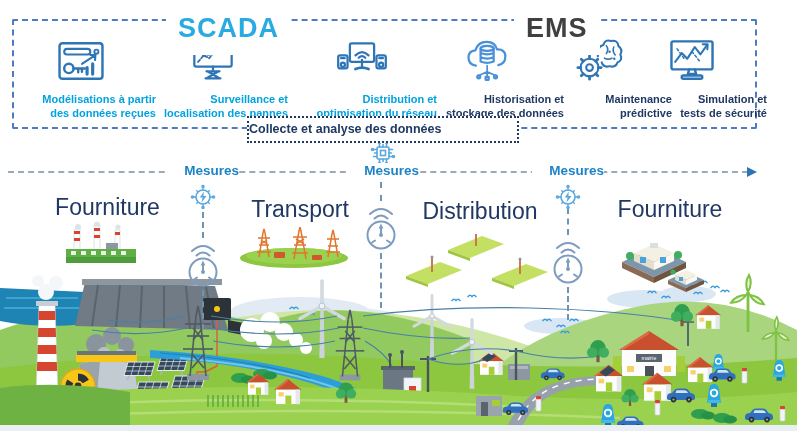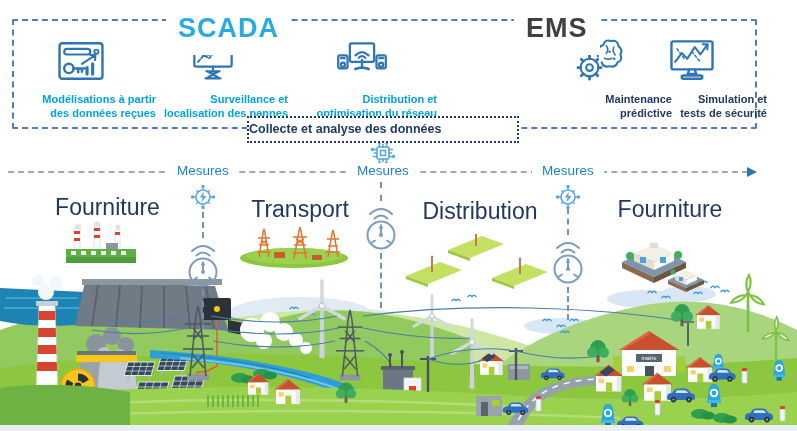--- a/index.html
+++ b/index.html
@@ -17,22 +17,22 @@
   .feature{top:31px;width:150px;text-align:right;z-index:3;}
   .feature .fi{height:58px;display:flex;align-items:flex-end;justify-content:center;}
   .feature .flabel{margin-top:3px;font-size:11px;font-weight:700;line-height:1.3;}
   .scada-text{color:#00a3e0;} .ems-text{color:#1f3864;}
   #banner{left:247px;top:116px;width:268px;height:23px;background:#fff;border:2px dotted #1f3864;
     color:#1f3864;font-size:12.5px;font-weight:700;text-align:left;line-height:23px;z-index:5;}
   
   #measure-line{left:8px;top:171px;width:740px;border-top:2px dashed #9aaab8;z-index:1;}
   #measure-arrowhead{left:747px;top:167px;width:0;height:0;border-left:10px solid #2e75b6;
     border-top:5px solid transparent;border-bottom:5px solid transparent;z-index:2;}
-  .measure-label{top:163px;width:72px;text-align:center;background:#fff;color:#1d83c9;
-    font-size:13.5px;font-weight:400;z-index:4;}
+  .measure-label{top:163px;width:72px;text-align:right;background:#fff;color:#1d83c9;
+    font-size:13.5px;font-weight:700;z-index:4;}
   .vdash{width:0;border-left:2px dashed #6e93b5;z-index:2;}
   .stage-label{color:#203864;font-size:23px;text-align:center;z-index:3;}
   .mini{z-index:3;}
 </style>
 </head>
 <body>
 
 <div id="stage">
 
   <div class="abs" id="system-box"></div>
@@ -91,20 +91,37 @@
           <circle cx="50.5" cy="34" r="2.2"></circle>
           <path d="M48.5,27 H52.5"></path>
       </svg>
     </div>
     <div class="flabel scada-text">
       <div>Distribution et</div>
       <div>optimisation du réseau</div>
     </div>
   </div>
 
+  <div class="abs feature" style="left:414px">
+    <div class="fi">
+      <svg width="56" height="56" viewBox="0 0 60 60" fill="none" stroke="#4a90d9" stroke-width="2.4" stroke-linecap="round" stroke-linejoin="round">
+        <path d="M16,35 Q8,34 8,26 Q8,19 15.5,18.5 Q18,9.5 27.5,9.5 Q36.5,9.5 38.5,17.5 Q47,17 47.5,24.5 Q48,32.5 40,34.5"></path>
+        <ellipse cx="28" cy="16.5" rx="7" ry="2.6"></ellipse>
+        <path d="M21,16.5 V30.5 M35,16.5 V30.5 M21,21.5 Q28,24.5 35,21.5 M21,26 Q28,29 35,26 M21,30.5 Q28,33.5 35,30.5"></path>
+        <path d="M28,35 V41.5 M28,41.5 L19,45.5 M28,41.5 L37,45.5 M28,41.5 V47" stroke-width="1.8"></path>
+        <circle cx="19" cy="47" r="1.6"></circle>
+          <rect x="26.4" y="47" width="3.2" height="3.2"></rect>
+          <circle cx="37" cy="47" r="1.6"></circle>
+      </svg>
+    </div>
+    <div class="flabel ems-text">
+      <div>Historisation et</div>
+      <div>stockage des données</div>
+    </div>
+  </div>
 
   <div class="abs feature" style="left:522px">
     <div class="fi">
       <svg width="56" height="56" viewBox="0 0 60 60" fill="none" stroke="#2e75b6" stroke-width="2.2" stroke-linecap="round" stroke-linejoin="round">
         <path d="M31,25 Q29,15 37,12.5 Q38.5,6.5 45,8.5 Q52,7 53,14 Q58,17.5 55,23 Q58,29 52,31.5 Q50,37.5 43.5,35.5 Q37,37.5 35,31.5"></path>
         <path d="M40,13.5 Q43,18 40,22 M48,15 Q46,19.5 49.5,23.5 M38,27 Q42,29 46,27" stroke-width="1.7"></path>
         <circle cx="43.5" cy="20" r="1.3" fill="#2e75b6" stroke="none"></circle>
         <circle cx="48.5" cy="27.5" r="1.3" fill="#2e75b6" stroke="none"></circle>
         <circle cx="22" cy="37" r="9.5"></circle>
         <circle cx="22" cy="37" r="3.6"></circle>

